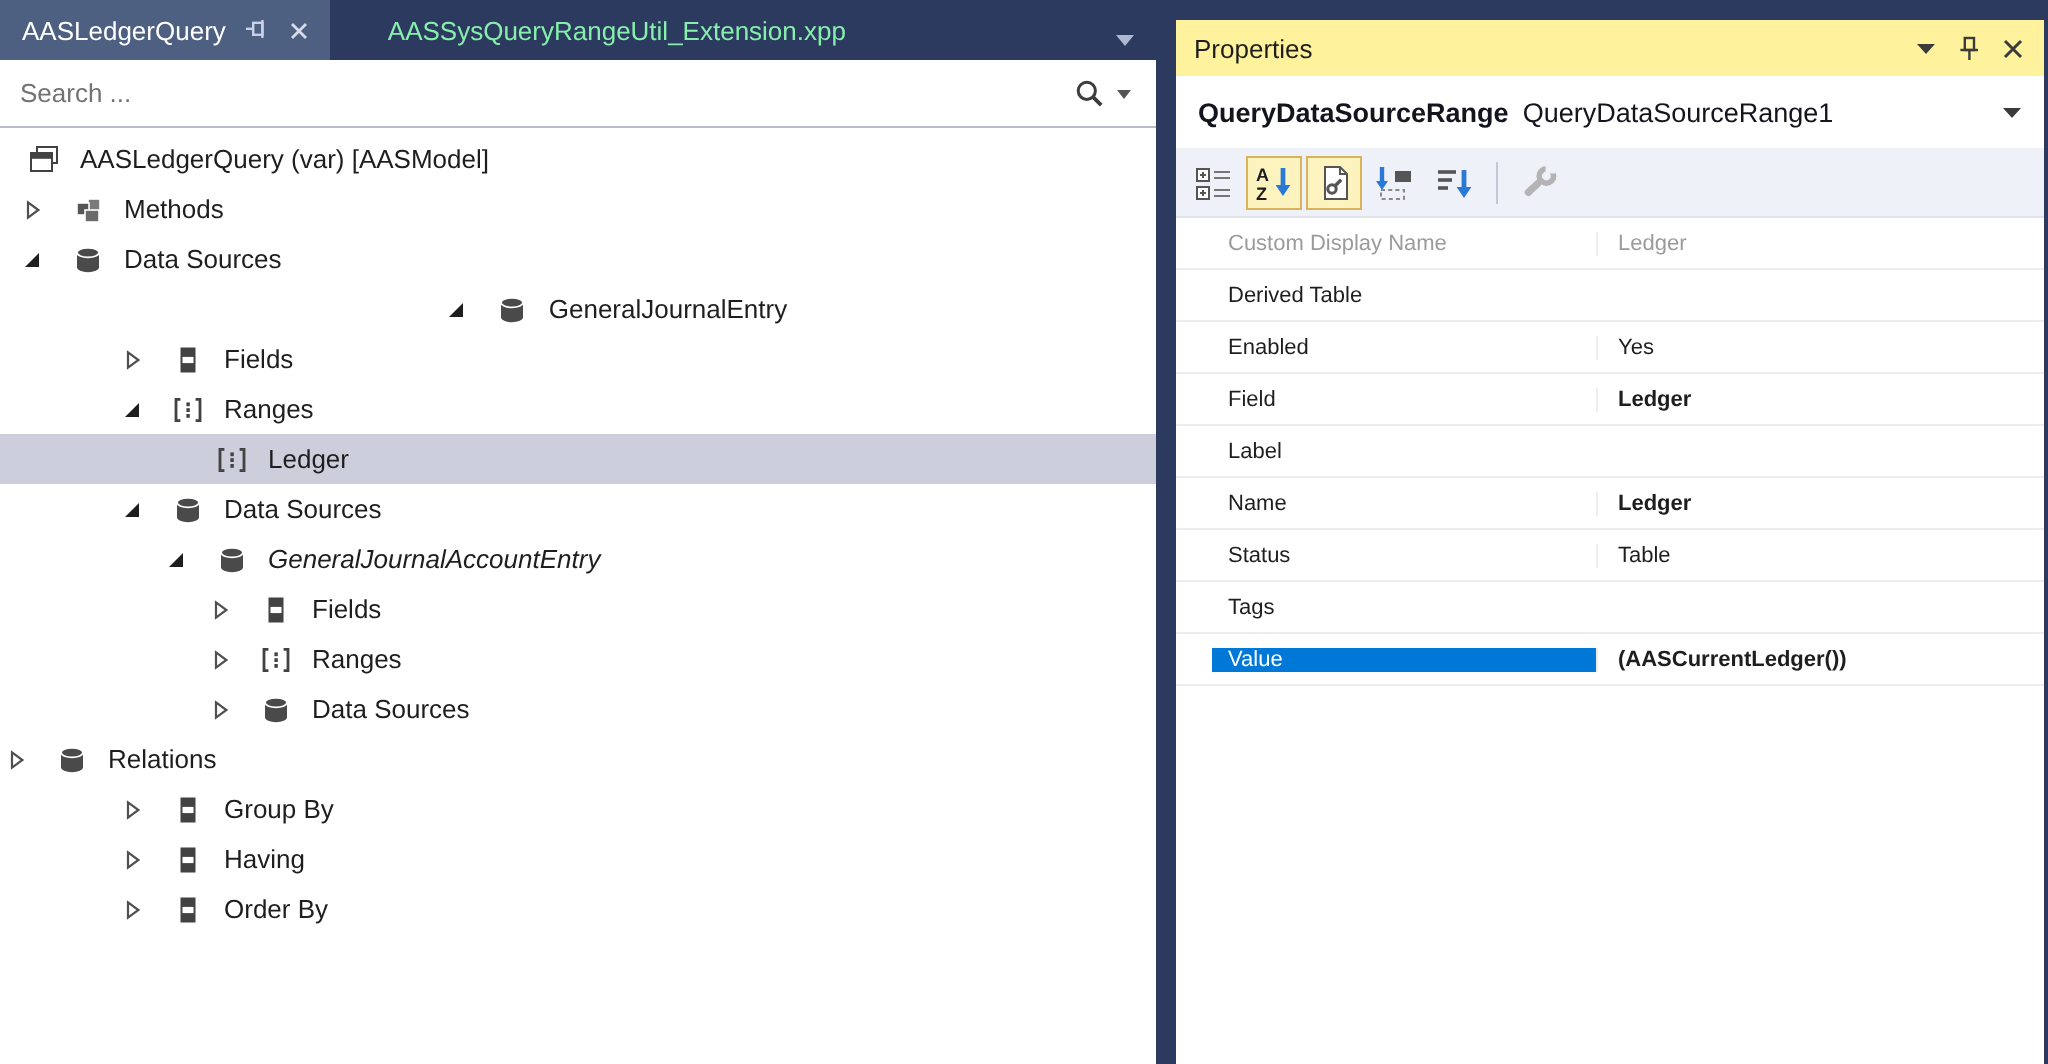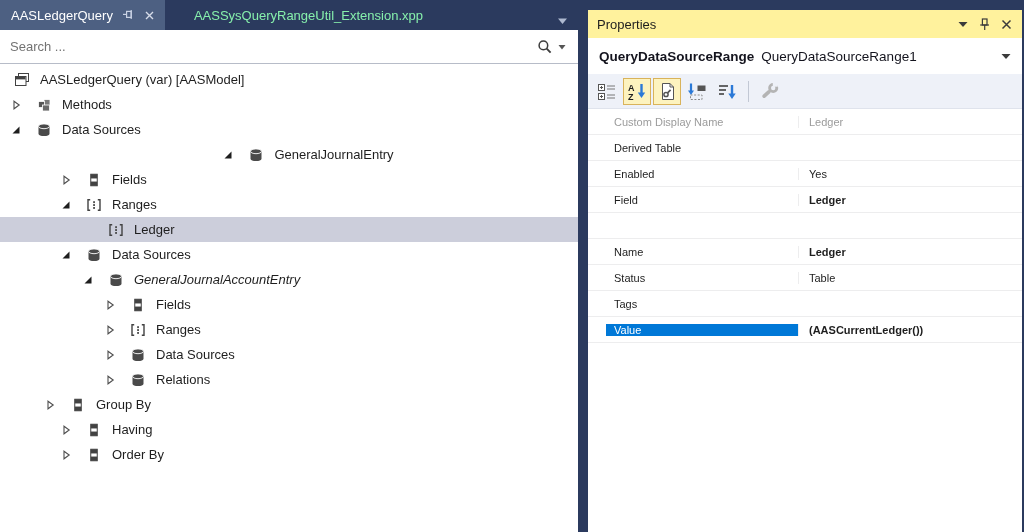--- a/index.html
+++ b/index.html
@@ -272,35 +272,35 @@
             </svg>
           </span>
           <span class="tree-icon">
             <svg width="16" height="16" viewBox="0 0 16 16">
               <path d="M2.5,4.5 v7.2 a5.5,2.4 0 0 0 11,0 v-7.2 z" fill="#4a4a4a"></path>
               <ellipse cx="8" cy="4.3" rx="5.5" ry="2.4" fill="#4a4a4a" stroke="#fff" stroke-width="0.9"></ellipse>
             </svg>
           </span>
           <span class="tree-label">Data Sources</span>
         </div>
-        <div class="tree-row" style="padding-left: 102px;">
+        <div class="tree-row" style="">
           <span class="expander">
             <svg width="12" height="12" viewBox="0 0 12 12">
               <polygon points="4,2.2 9.2,6 4,9.8" fill="none" stroke="#4f4f4f" stroke-width="1.1"></polygon>
             </svg>
           </span>
           <span class="tree-icon">
             <svg width="16" height="16" viewBox="0 0 16 16">
               <path d="M2.5,4.5 v7.2 a5.5,2.4 0 0 0 11,0 v-7.2 z" fill="#4a4a4a"></path>
               <ellipse cx="8" cy="4.3" rx="5.5" ry="2.4" fill="#4a4a4a" stroke="#fff" stroke-width="0.9"></ellipse>
             </svg>
           </span>
           <span class="tree-label">Relations</span>
         </div>
-        <div class="tree-row" style="padding-left: 42px;">
+        <div class="tree-row" style="padding-left: 58px;">
           <span class="expander">
             <svg width="12" height="12" viewBox="0 0 12 12">
               <polygon points="4,2.2 9.2,6 4,9.8" fill="none" stroke="#4f4f4f" stroke-width="1.1"></polygon>
             </svg>
           </span>
           <span class="tree-icon">
             <svg width="16" height="16" viewBox="0 0 16 16">
               <rect x="4.75" y="2.25" width="6.5" height="11.5" fill="#fff" stroke="#424242"></rect>
               <rect x="4.75" y="2.25" width="6.5" height="4.2" fill="#424242"></rect>
               <rect x="4.75" y="9.55" width="6.5" height="4.2" fill="#424242"></rect>
@@ -453,20 +453,21 @@
           <div class="plabel">Enabled</div>
           <div class="pvalue">Yes</div>
         </div>
         <div class="prow">
           <span class="pindent"></span>
           <div class="plabel">Field</div>
           <div class="pvalue bold">Ledger</div>
         </div>
         <div class="prow">
           <span class="pindent"></span>
+          <div class="plabel">Label</div>
           <div class="pvalue"></div>
         </div>
         <div class="prow">
           <span class="pindent"></span>
           <div class="plabel">Name</div>
           <div class="pvalue bold">Ledger</div>
         </div>
         <div class="prow">
           <span class="pindent"></span>
           <div class="plabel">Status</div>

